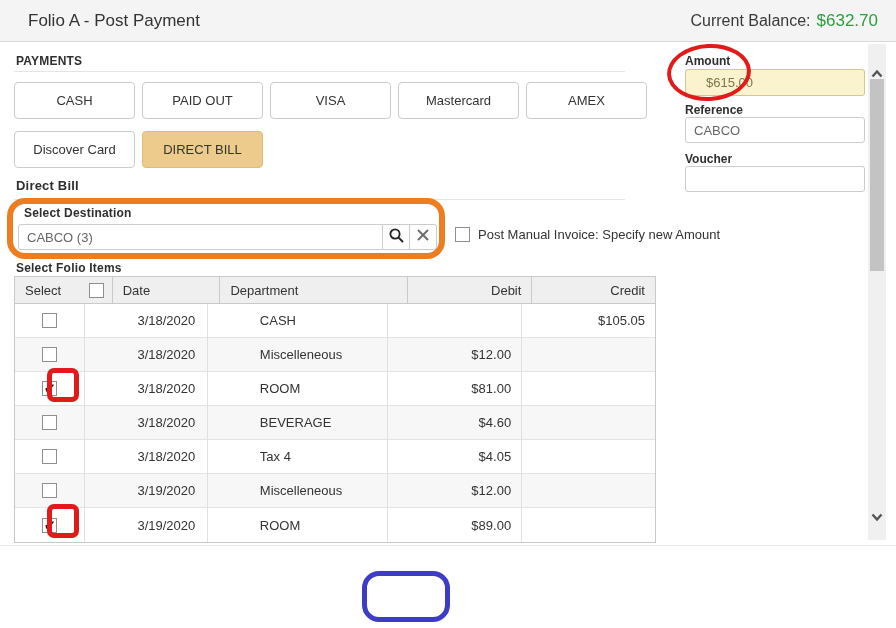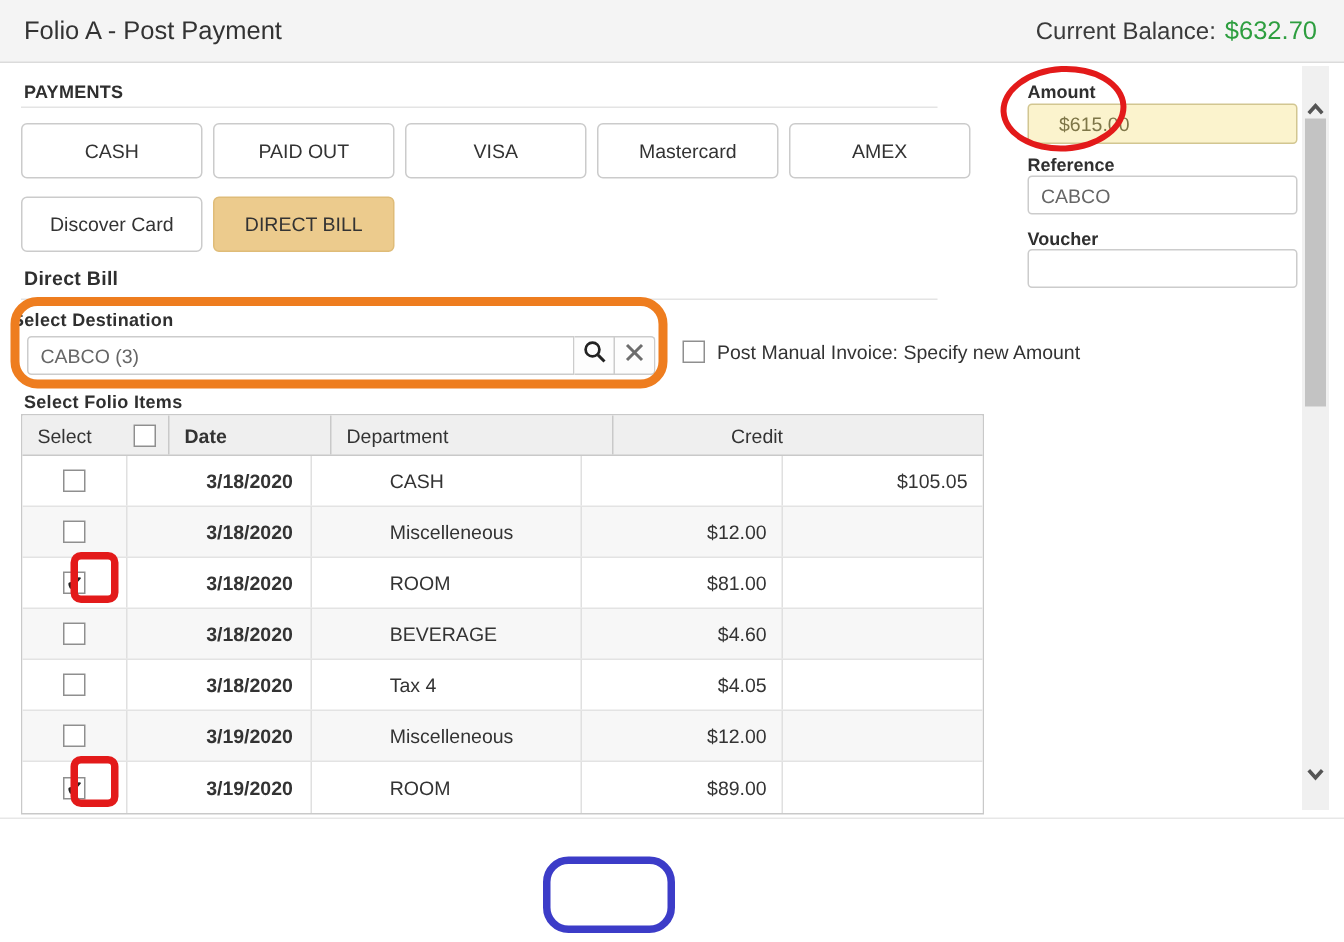--- a/index.html
+++ b/index.html
@@ -2,21 +2,21 @@
 <html style="--balance-green: #2d9e3f; --amount-bg: #fbf3cd; --amount-border: #d2c691; --directbill-bg: #eccb8d; --directbill-border: #dfbc78; --ok-green: #5cb85c; --ok-green-border: #4cae4c; --ann-red: #e31a1a; --ann-orange: #ee7d1f; --ann-blue: #3c3cc8;"><head>
 <meta charset="utf-8">
 <style>
   * { margin:0; padding:0; box-sizing:border-box; }
   html,body { width:896px; height:628px; }
   body { font-family:"Liberation Sans", sans-serif; background:#fff; position:relative; overflow:hidden; }
   .abs { position:absolute; }
 
   
   .titlebar { left:0; top:0; width:896px; height:42px; background:#f4f4f4; border-bottom:1px solid #dbdbdb; }
-  .title { left:16px; top:0; height:42px; line-height:42px; font-size:17px; color:#333; }
+  .title { left:28px; top:0; height:42px; line-height:42px; font-size:17px; color:#333; }
   .balance { right:18px; top:0; height:42px; line-height:42px; font-size:16px; color:#3a3a3a; }
   .balance .val { color:var(--balance-green); margin-left:6px; font-size:17px; }
 
   
   .seclabel { font-size:12px; font-weight:bold; color:#2f2f2f; letter-spacing:.2px; }
   .hr { height:0; border-top:1px solid #e4e4e4; }
 
   
   .paybtn { width:121px; height:37px; background:#fff; border:1px solid #cbcbcb; border-radius:4px;
             font-size:13px; color:#333; display:flex; align-items:center; justify-content:center;
@@ -46,21 +46,21 @@
   
   .ftable { left:14px; top:276px; width:642px; border:1px solid #c9c9c9; background:#fff; }
   .thead { display:flex; height:27px; background:#efefef; border-bottom:1px solid #c9c9c9; }
   .th { font-size:13px; color:#333; display:flex; align-items:center; border-right:1px solid #c9c9c9; position:relative; }
   .th:last-child, .td:last-child { border-right:none; }
   .trow { display:flex; height:34px; border-bottom:1px solid #e3e3e3; background:#fff;gap:42px; }
   .trow:nth-child(even) { background:#f7f7f7; }
   .trow:last-child { border-bottom:none; }
   .td { font-size:13px; color:#333; display:flex; align-items:center; border-right:1px solid #e0e0e0; }
   .c0 { width:98px; }
-  .c1 { width:108px; padding-left:10px;font-weight:bold; }
+  .c1 { width:108px; padding-left:10px; }
   .c2 { width:188px; padding-left:10px; }
   .c3 { width:125px; justify-content:flex-end; padding-right:10px; }
   .c4 { width:123px; justify-content:flex-end; padding-right:10px; }
   .c0.td { justify-content:center; }
   .th.c0 { padding-left:10px; }
   .th-cb { position:absolute; right:8px; top:6px; }
 
   
   .flabel { font-size:12px; font-weight:bold; color:#2f2f2f; }
 
@@ -97,21 +97,21 @@
     <div class="abs paybtn" style="left: 142px; top: 82px;">PAID OUT</div>
     <div class="abs paybtn" style="left: 270px; top: 82px;">VISA</div>
     <div class="abs paybtn" style="left: 398px; top: 82px;">Mastercard</div>
     <div class="abs paybtn" style="left: 526px; top: 82px;">AMEX</div>
     <div class="abs paybtn" style="left: 14px; top: 131px;">Discover Card</div>
     <div class="abs paybtn active" style="left: 142px; top: 131px;">DIRECT BILL</div>
   </div>
 
 <div class="abs seclabel" style="left:16px; top:178px; font-size:13px;">Direct Bill</div>
 <div class="abs hr" style="left:14px; top:199px; width:611px;"></div>
-<div class="abs seclabel" style="left:8px; top:206px;">Select Destination</div>
+<div class="abs seclabel" style="left:24px; top:206px;">Select Destination</div>
 
 <div class="abs destgroup">
   <input class="field destinput" value="CABCO (3)" style="">
   <div class="addon">
     <span>
       <svg width="17" height="17" viewBox="0 0 17 17">
           <circle cx="7" cy="7" r="4.6" fill="none" stroke="#222" stroke-width="1.8"></circle>
           <line x1="10.6" y1="10.6" x2="15" y2="15" stroke="#222" stroke-width="2"></line>
         </svg>
     </span>
@@ -133,20 +133,21 @@
 
 <div class="abs seclabel" style="left:16px; top:261px;">Select Folio Items</div>
 <div class="abs ftable">
   <div class="thead">
     <div class="th c0">
       <span>Select</span>
       <div class="cb th-cb"></div>
     </div>
     <div class="th c1">Date</div>
     <div class="th c2">Department</div>
+    <div class="th c3">Debit</div>
     <div class="th c4">Credit</div>
   </div>
   <div id="tbody">
   <div class="trow">
     <div class="td c0">
           <div class="cb rowcb"></div>
         </div>
     <div class="td c1 d-date">3/18/2020</div>
     <div class="td c2 d-dept">CASH</div>
     <div class="td c3 d-debit"></div>

